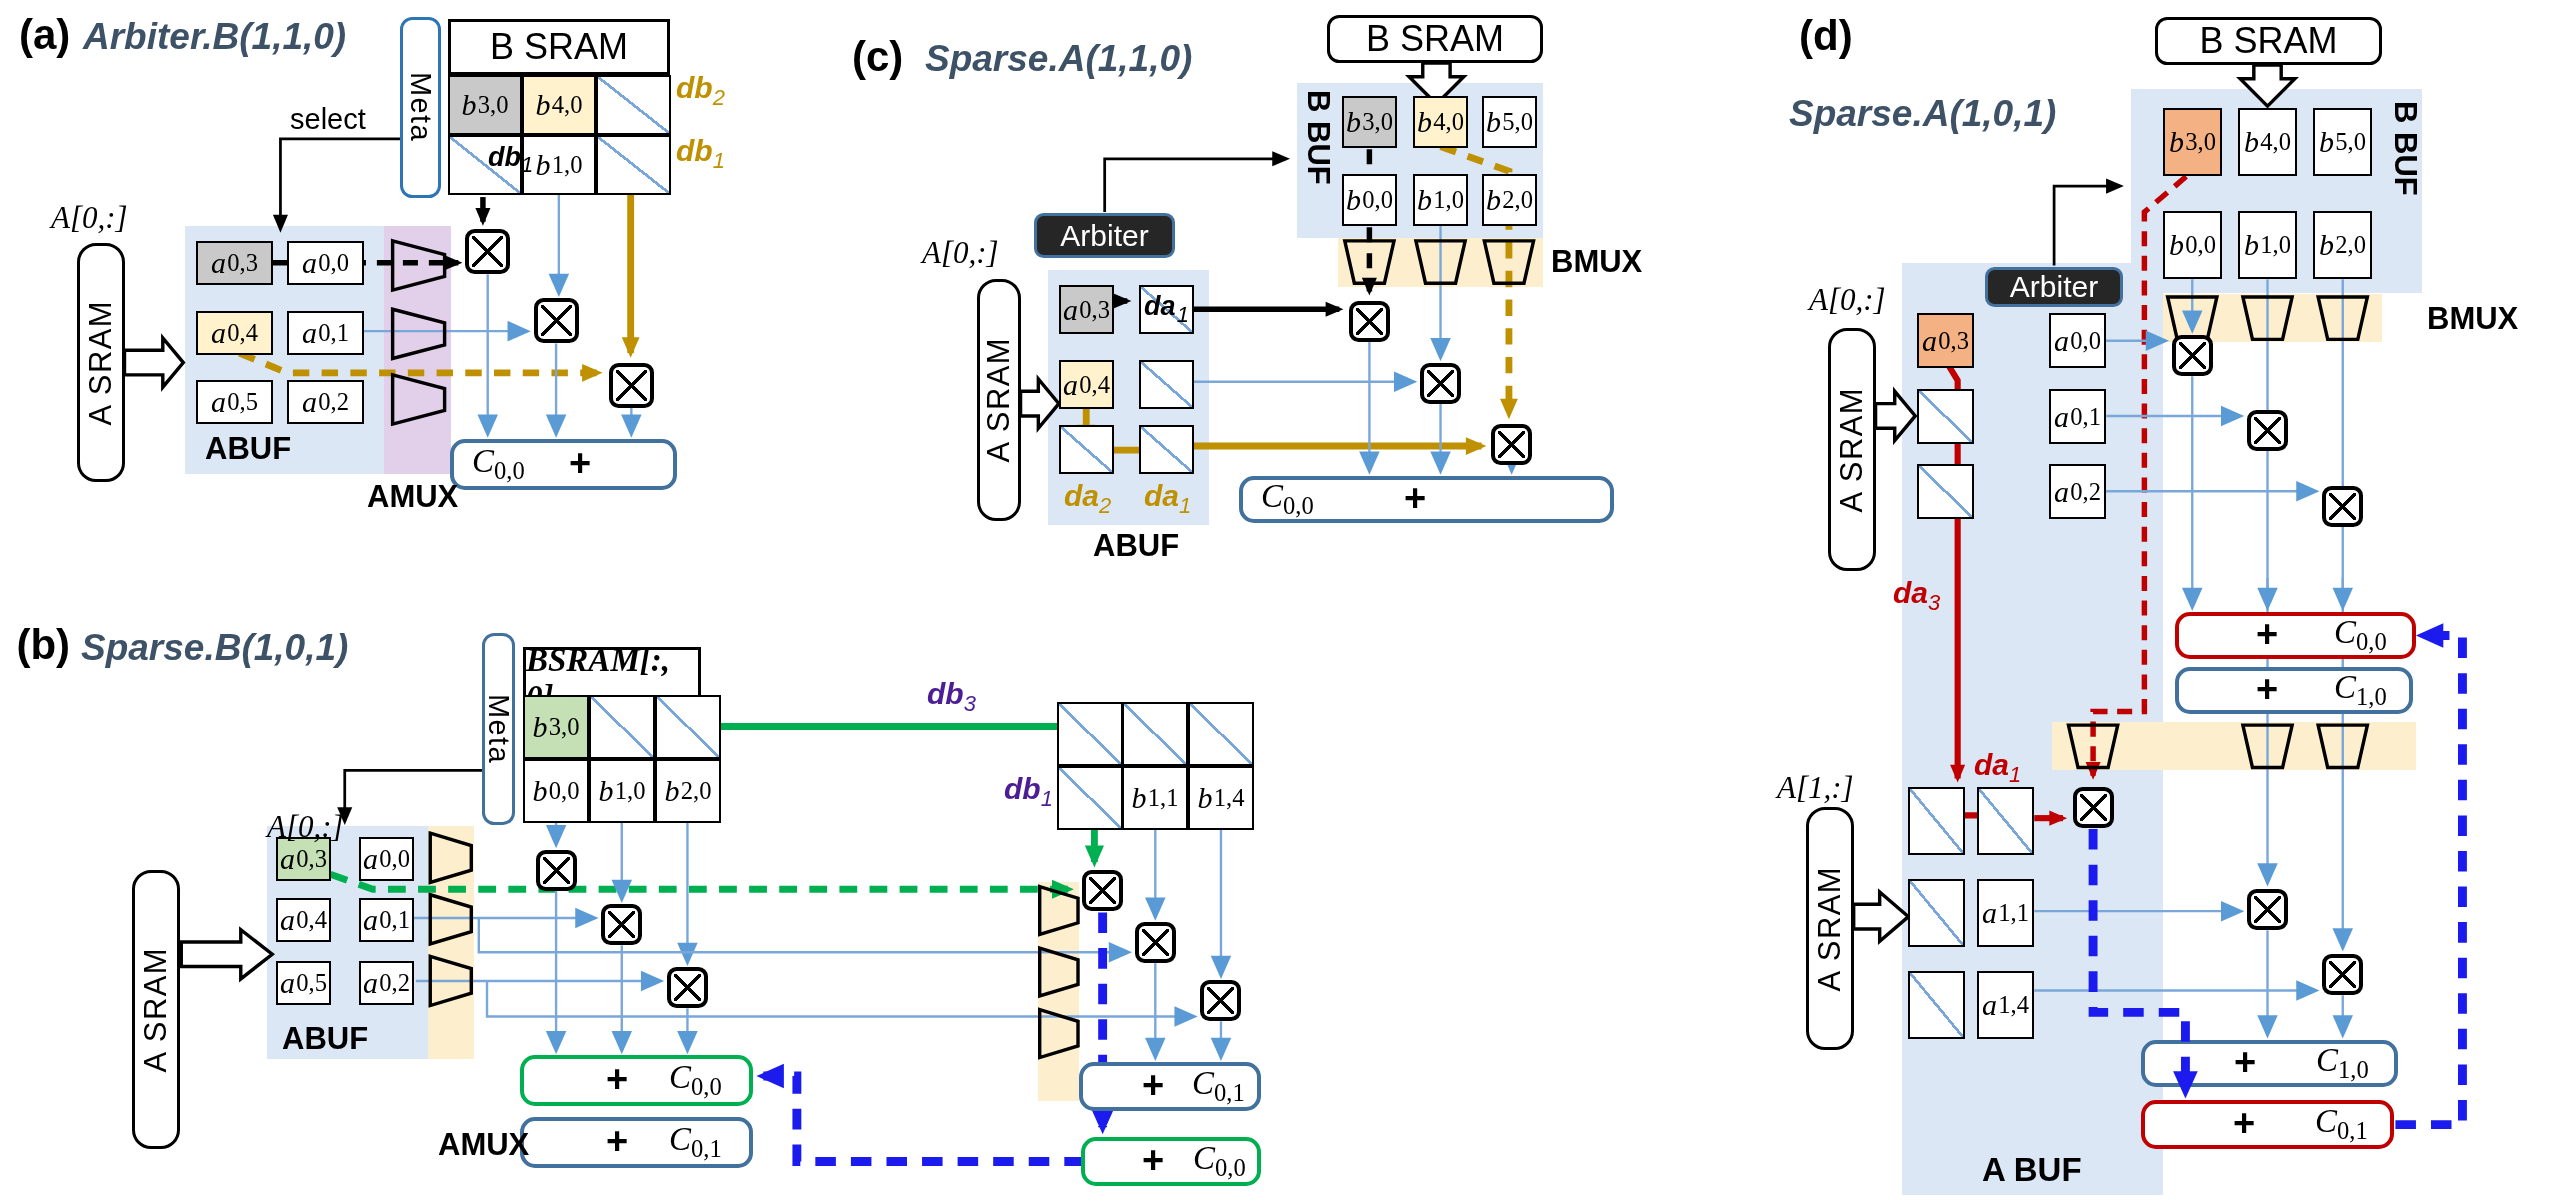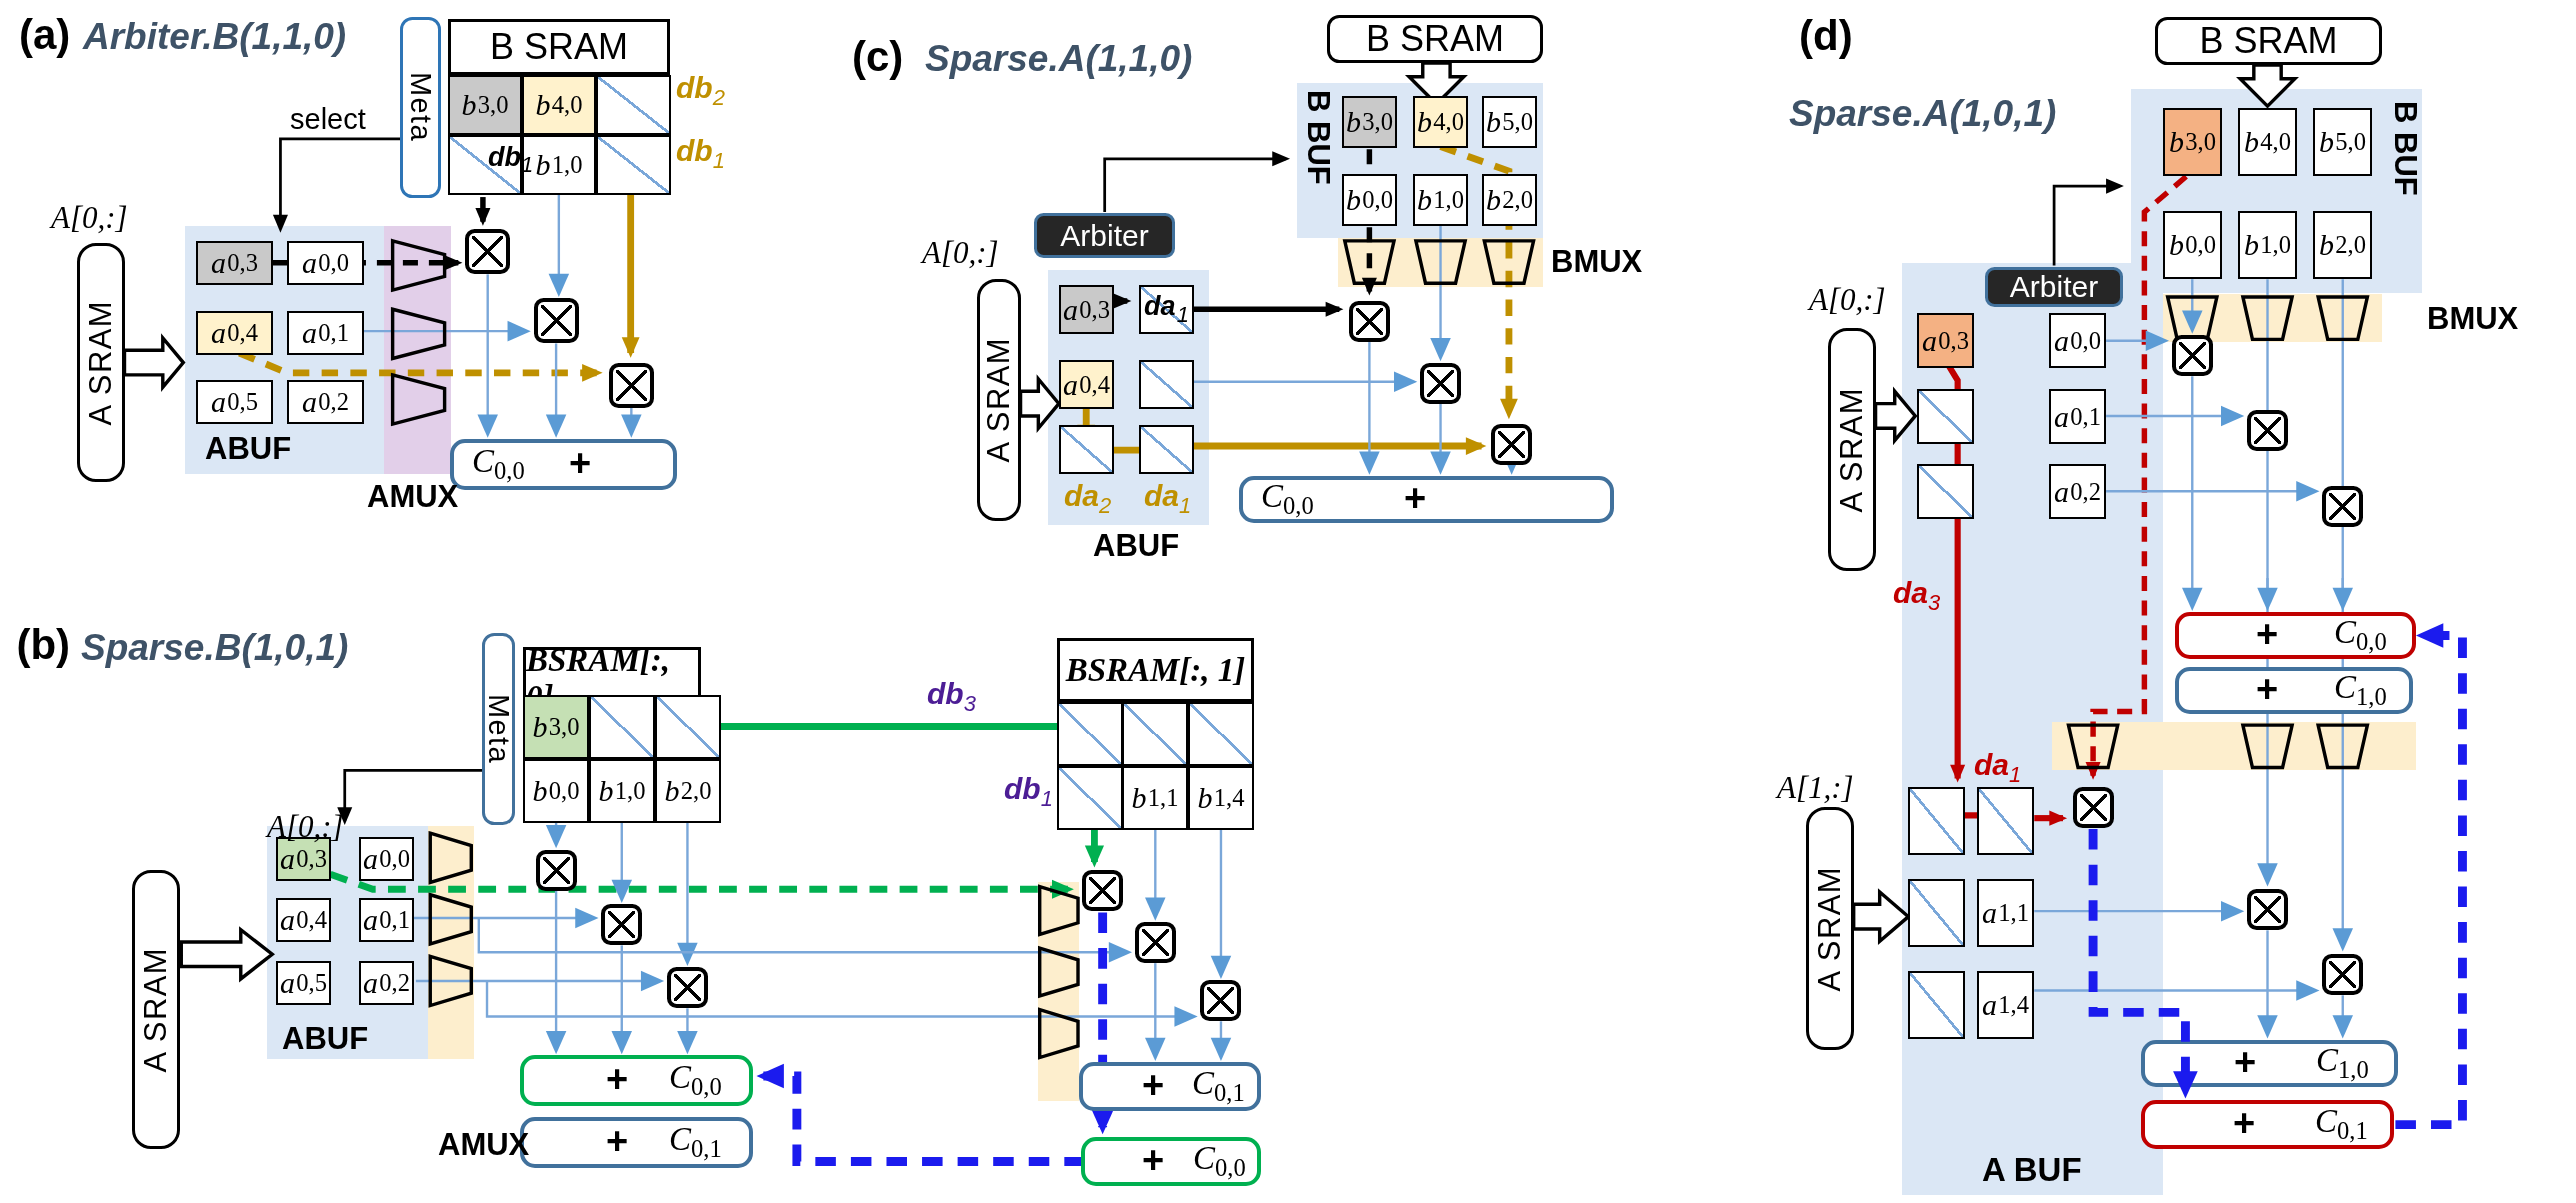--- a/index.html
+++ b/index.html
@@ -307,23 +307,20 @@
     </div>
   <div class="cell" style="left:589px;top:759px;width:66px;height:64px">
       <i>b</i>
       <sub>1,0</sub>
     </div>
   <div class="cell" style="left:655px;top:759px;width:66px;height:64px">
       <i>b</i>
       <sub>2,0</sub>
     </div>
 
-  <div class="thead mth" style="left:1057px;top:638px;width:197px;height:64px">
-      <span>BSRAM[:, 1]</span>
-    </div>
   <div class="cell diag" style="left:1057px;top:702px;width:66px;height:64px"></div>
   <div class="cell diag" style="left:1122px;top:702px;width:66px;height:64px"></div>
   <div class="cell diag" style="left:1188px;top:702px;width:66px;height:64px"></div>
   <div class="cell diag" style="left:1057px;top:766px;width:66px;height:64px"></div>
   <div class="cell" style="left:1122px;top:766px;width:66px;height:64px">
       <i>b</i>
       <sub>1,1</sub>
     </div>
   <div class="cell" style="left:1188px;top:766px;width:66px;height:64px">
       <i>b</i>

